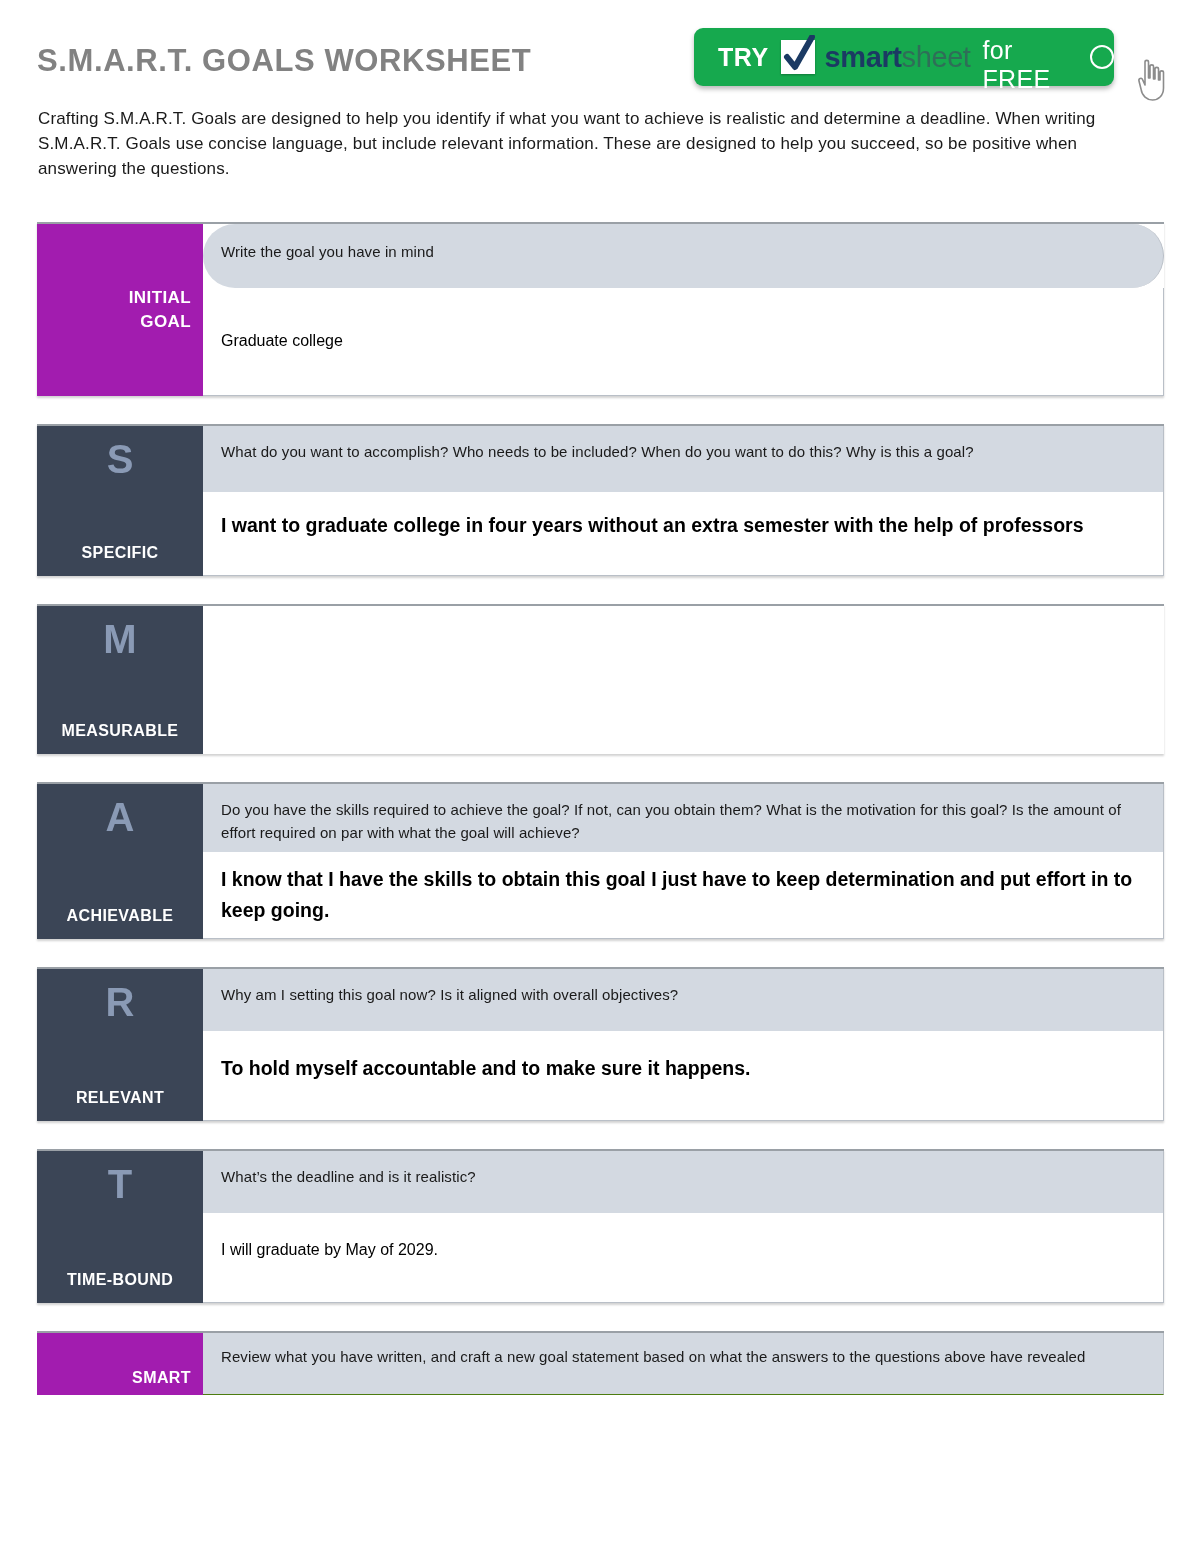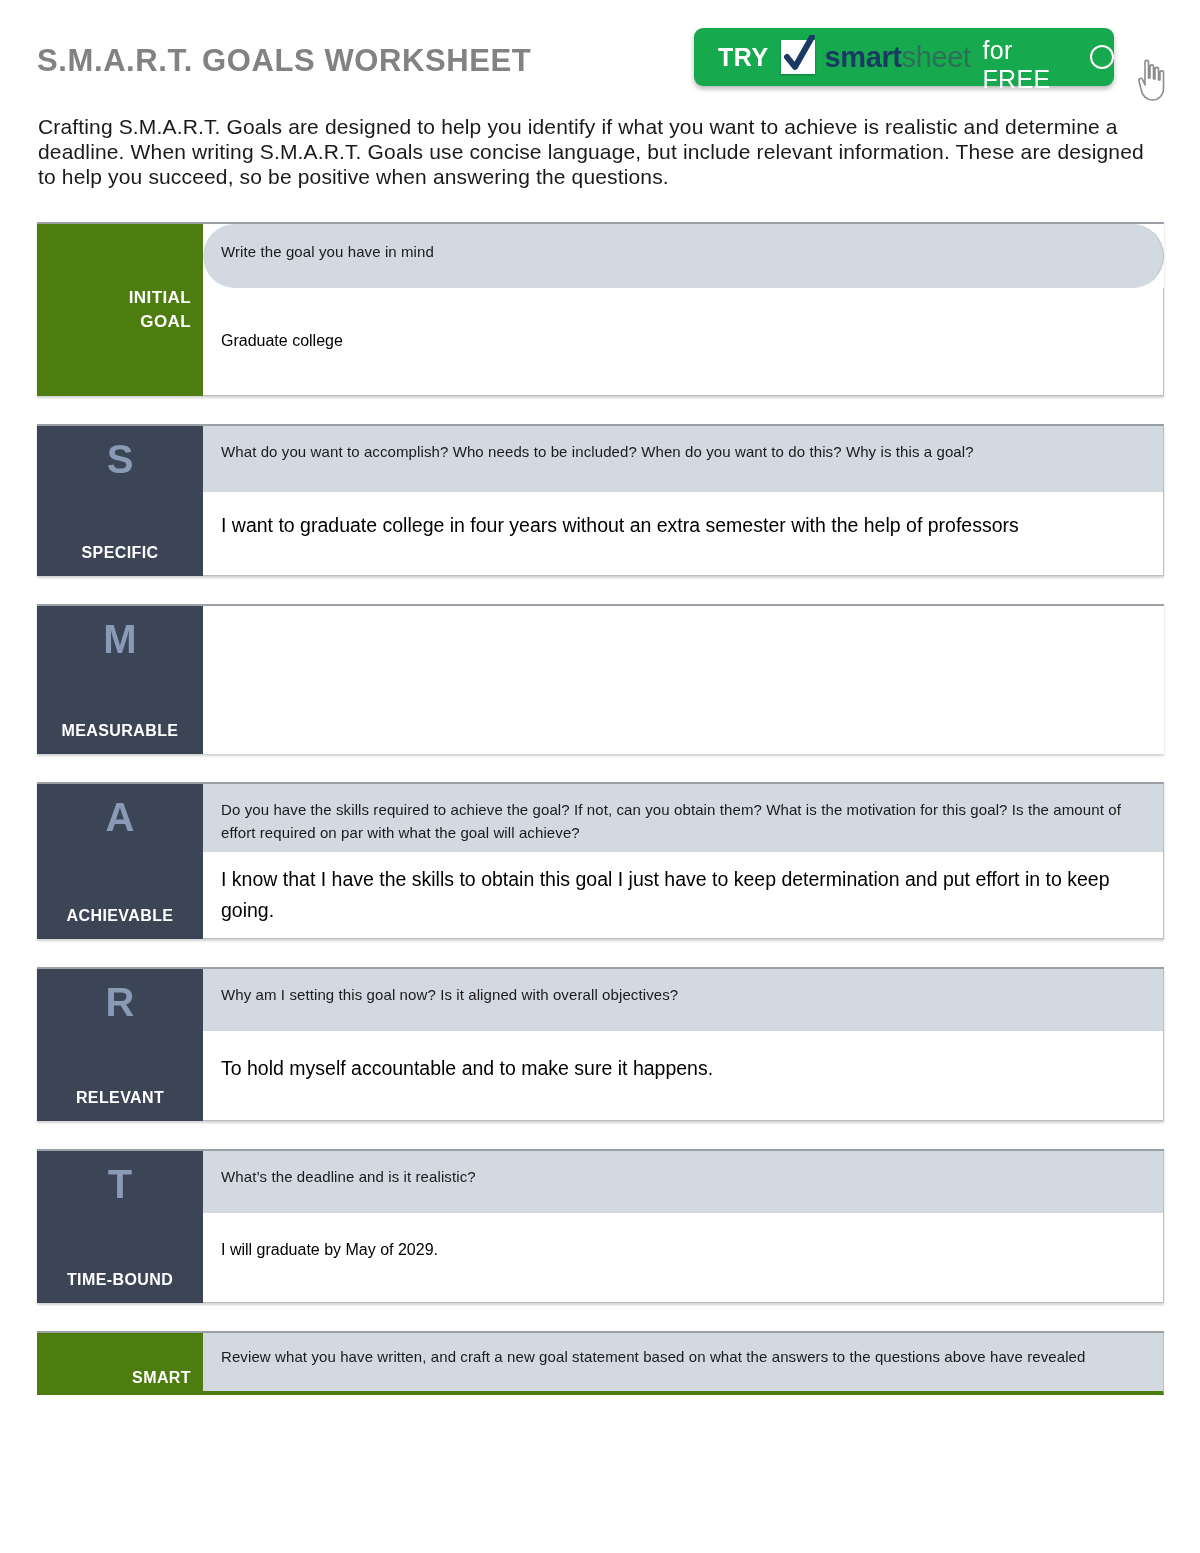--- a/index.html
+++ b/index.html
@@ -101,23 +101,23 @@
     top: 30px;
     width: 34px;
     height: 44px;
     pointer-events: none;
   }
 
   
   .intro {
     position: absolute;
     left: 38px;
-    top: 114px;
+    top: 106px;
     width: 1115px;
-    font-size: 21px;
+    font-size: 17px;
     line-height: 25px;
     color: #1a1a1a;
     letter-spacing: 0.15px;
   }
 
   
   .sheet {
     position: absolute;
     left: 37px;
     top: 222px;
@@ -136,21 +136,21 @@
     width: 166px;
     flex: none;
     background: #3b4556;
     display: flex;
     flex-direction: column;
     align-items: center;
     justify-content: flex-start;
     padding: 10px 0 14px 0;
     box-sizing: border-box;
   }
-  .letter-cell.dark { background: #4d7c0f; }
+  .letter-cell.dark { background: #a21caf; }
   .letter-glyph {
     color: #8a9ab5;
     font-size: 40px;
     font-weight: bold;
     line-height: 1.15;
   }
   .letter-name {
     color: #ffffff;
     font-size: 16px;
     font-weight: bold;
@@ -192,21 +192,21 @@
     padding: 14px 18px 12px 18px;
     letter-spacing: 0.1px;
     box-sizing: border-box;
   }
   .answer {
     background: #ffffff;
     border-right: 1px solid #b9bfc7;
     border-bottom: 1px solid #b9bfc7;
     color: #000000;
     font-size: 19.5px;
-    font-weight: normal;
+    font-weight: bold;
     line-height: 31px;
     padding: 12px 18px 12px 18px;
     flex: 1 1 auto;
     box-sizing: border-box;
   }
   .answer.light {
     font-weight: normal;
     font-size: 16px;
     line-height: 26px;
   }
@@ -230,21 +230,21 @@
   .b-relevant .letter-cell { height: 152px; }
   .b-relevant .question { height: 62px; }
   .b-relevant .answer { padding-top: 22px; }
 
   .b-timebound .letter-cell { height: 152px; }
   .b-timebound .question { height: 62px; }
   .b-timebound .answer { padding-top: 24px; }
 
   .b-smart { box-shadow: none; }
   .b-smart .letter-cell { height: 62px; }
-  .b-smart .question { height: 62px; padding-top: 12px; border-bottom: 4px solid #4d7c0f; }
+  .b-smart .question { height: 62px; padding-top: 12px; border-bottom: 1px solid #4d7c0f; }
 </style>
 </head>
 <body>
 
 <div class="header">
   <div class="page-title">S.M.A.R.T. GOALS WORKSHEET</div>
 
   <div class="cta-wrap">
     <div class="cta-banner">
       <span class="cta-try">TRY</span>

